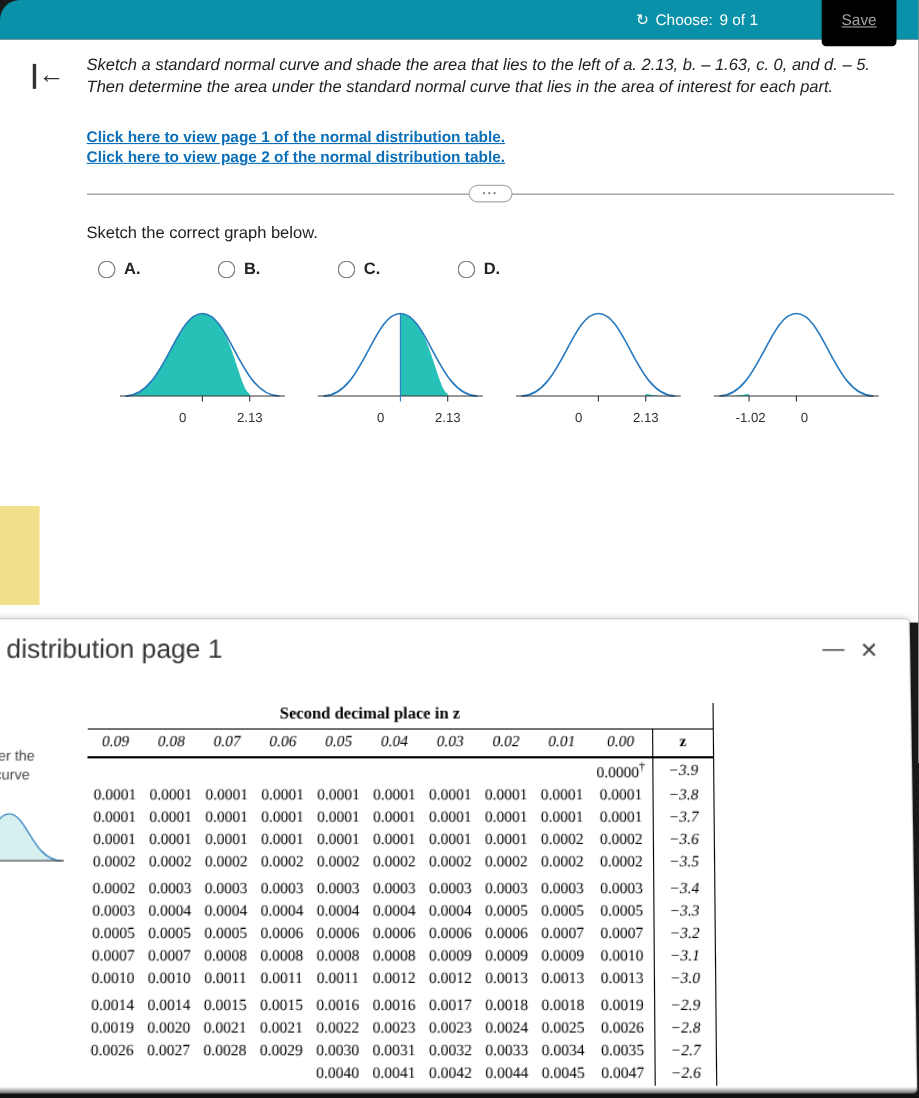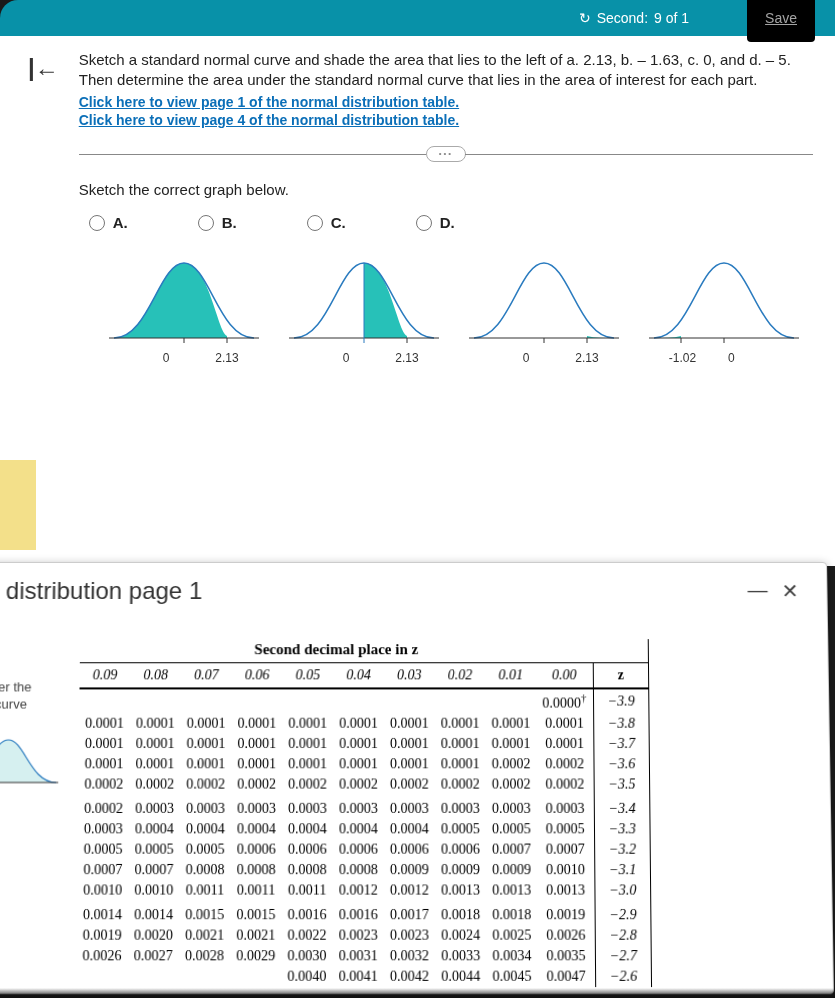--- a/index.html
+++ b/index.html
@@ -36,21 +36,21 @@
     gap:14px;
     align-items:flex-start;
     border-top-left-radius:0;
     min-height: 530px;
   }
   .back-arrow {
     font-size: 24px; font-weight:bold; color:#333; cursor:pointer;
     padding:4px 6px; user-select:none;
   }
   .content { flex:1; font-size:15px; color:#222; line-height:1.35; }
-  .qtext { margin-bottom:2px; }
+  .qtext { margin-bottom:24px;font-style:italic; }
   .links a { color:#0b6fb8; text-decoration:underline; font-size:14px; display:block;font-weight:bold; }
   .rule-wrap { display:flex; align-items:center; justify-content:center; margin:16px 0 18px; }
   .rule { flex:1; height:1px; background:#888; }
   .rule-pill {
     width:40px; height:16px; border:1px solid #aaa; border-radius:8px;
     display:flex; align-items:center; justify-content:center; font-size:8px;
     letter-spacing:2px; color:#888; background:#fff; margin:0 -1px;
   }
   .part-a { margin-bottom:10px; }
   .choose { margin:10px 0 12px; }
@@ -119,33 +119,33 @@
     background:linear-gradient(transparent,#111);
   }
   .dagger { font-size:11px; vertical-align:super;}
 </style>
 </head>
 <body>
 
 <div class="topbar">
   <div class="points-wrap">
     <span>↻</span>
-    <span>Second:</span>
+    <span>Choose:</span>
     <span>9 of 1</span>
   </div>
   <button class="save-btn">Save</button>
 </div>
 
 <div class="main-panel">
   <div class="back-arrow">|←</div>
   <div class="content">
     <p class="qtext">Sketch a standard normal curve and shade the area that lies to the left of a. 2.13, b. – 1.63, c. 0, and d. – 5. Then determine the area under the standard normal curve that lies in the area of interest for each part.</p>
     <div class="links">
       <a href="#">Click here to view page 1 of the normal distribution table.</a>
-      <a href="#">Click here to view page 4 of the normal distribution table.</a>
+      <a href="#">Click here to view page 2 of the normal distribution table.</a>
     </div>
     <div class="rule-wrap">
       <div class="rule"></div>
       <div class="rule-pill">•••</div>
       <div class="rule"></div>
     </div>
     <p class="choose">Sketch the correct graph below.</p>
 
     <div class="options-row">
       <label class="opt">

